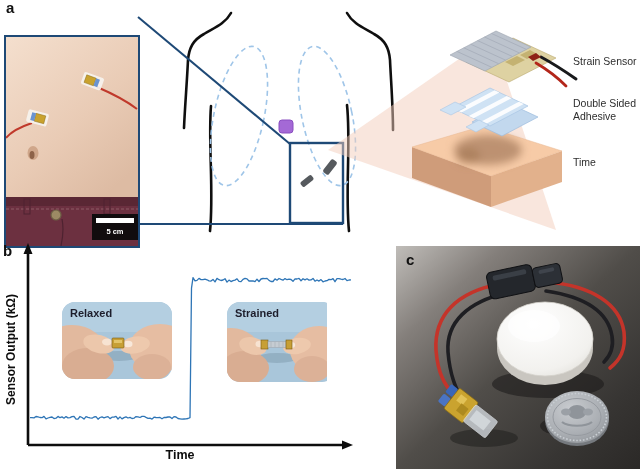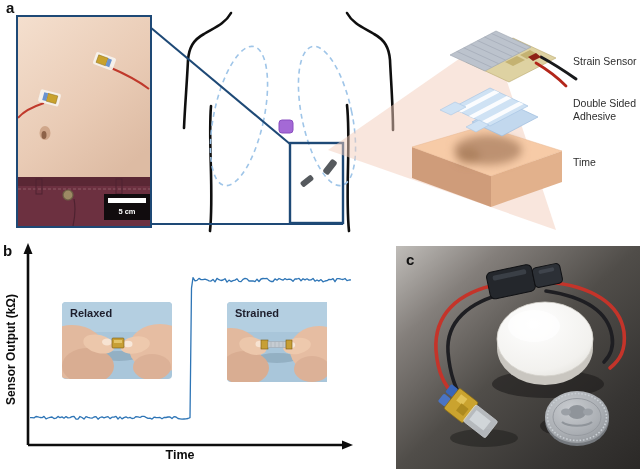--- a/index.html
+++ b/index.html
@@ -1,28 +1,28 @@
 <!DOCTYPE html>
 <html><head>
 <meta charset="utf-8">
 <style>
   html,body{margin:0;padding:0;background:#ffffff;}
   .fig{position:relative;width:640px;height:469px;background:#ffffff;overflow:hidden;
        font-family:"Liberation Sans",sans-serif;}
   .abs{position:absolute;}
   .panel-label{font-weight:bold;font-size:15px;color:#111;line-height:1;}
   .explo-label{font-size:10.5px;color:#2e2e2e;line-height:1.25;}
-  .inset{position:absolute;overflow:hidden;border-radius:4px;}
+  .inset{position:absolute;overflow:hidden;border-radius:13px;}
   .inset-label{position:absolute;top:5px;left:8px;font-weight:bold;font-size:11px;color:#1d1d2b;}
   .ylab{position:absolute;left:4px;top:280px;height:140px;writing-mode:vertical-rl;
         transform:rotate(180deg);text-align:center;font-weight:bold;font-size:12px;color:#0d0d0d;}
   .xlab{position:absolute;left:145px;top:448px;width:70px;text-align:center;
         font-weight:bold;font-size:12.5px;color:#0d0d0d;}
-  .photo-a{position:absolute;left:4px;top:15px;width:136px;height:213px;
-           border:2px solid #1e4976;box-sizing:border-box;background:#ecd2bf;margin-left:12px;}
+  .photo-a{position:absolute;left:4px;top:35px;width:136px;height:213px;
+           border:2px solid #1e4976;box-sizing:border-box;background:#ecd2bf;}
   .panel-c{position:absolute;left:396px;top:246px;width:244px;height:223px;}
   svg{display:block;}
 </style>
 </head>
 <body>
 
 <div class="fig">
 
   <svg class="abs" style="left:0;top:0" width="640" height="240" viewBox="0 0 640 240">
     <defs>

